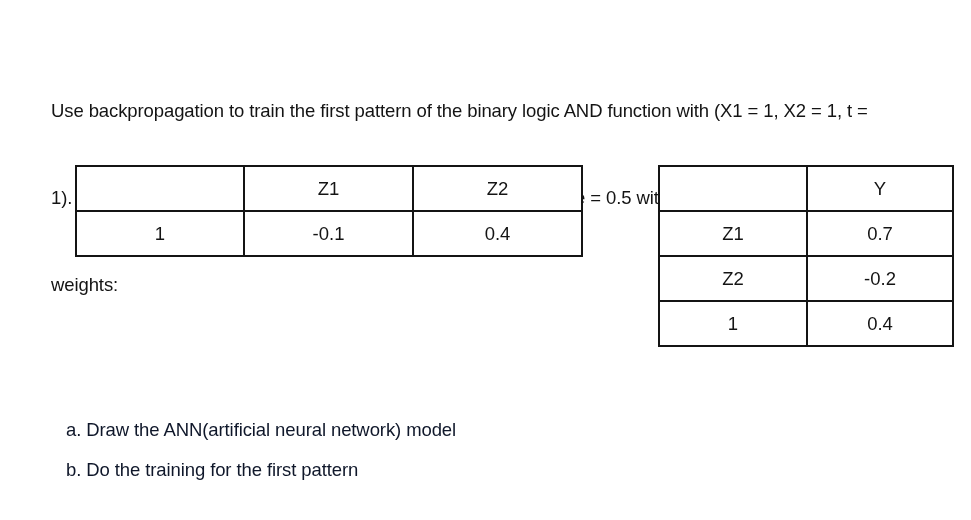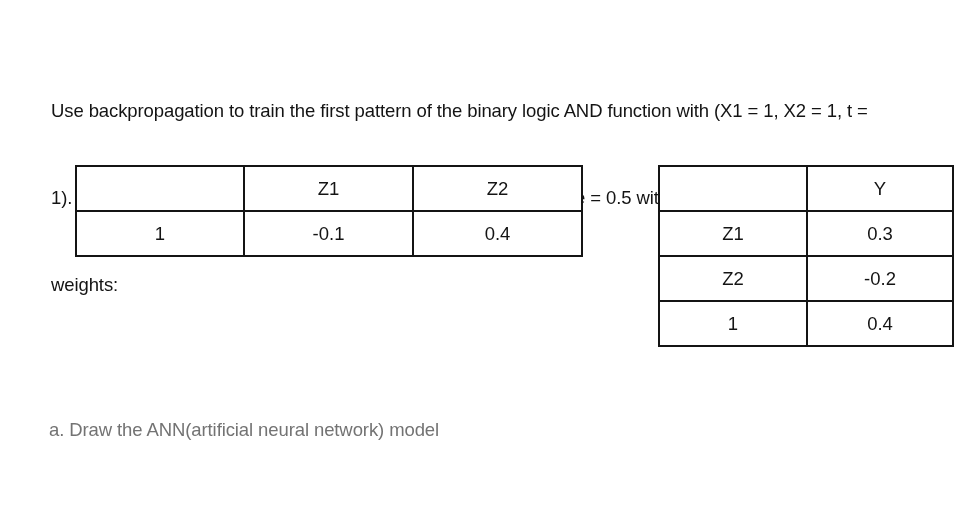--- a/index.html
+++ b/index.html
@@ -73,25 +73,25 @@
   #table-output-weights {
     left: 640px;
     top: 165px;
   }
   #table-output-weights .col-label { width: 148px; }
   #table-output-weights .col-y     { width: 146px; }
 
   
   .question-item {
     position: absolute;
-    left: 31px;
+    left: 48px;
     font-size: 18.5px;
     line-height: 24px;
     letter-spacing: -0.1px;
-    color: #737373;
+    color: #0f172a;
     white-space: pre;
   }
   #question-a { top: 418px; }
   #question-b { top: 458px; }
 </style>
 </head>
 <body>
 
 <div id="page">
 
@@ -126,28 +126,29 @@
       <col class="col-label">
       <col class="col-y">
     </colgroup>
     <tbody>
       <tr>
         <td></td>
         <td>Y</td>
       </tr>
       <tr>
         <td>Z1</td>
-        <td>0.3</td>
+        <td>0.7</td>
       </tr>
       <tr>
         <td>Z2</td>
         <td>-0.2</td>
       </tr>
       <tr>
         <td>1</td>
         <td>0.4</td>
       </tr>
     </tbody>
   </table>
 
   <div class="question-item" id="question-a">a. Draw the ANN(artificial neural network) model</div>
+  <div class="question-item" id="question-b">b. Do the training for the first pattern</div>
 
 </div>
 
 </body></html>

